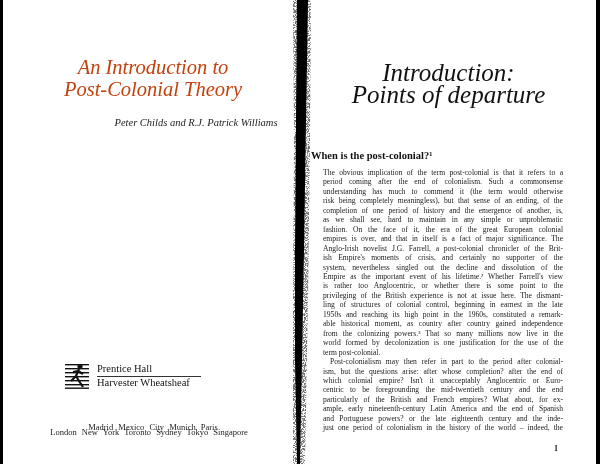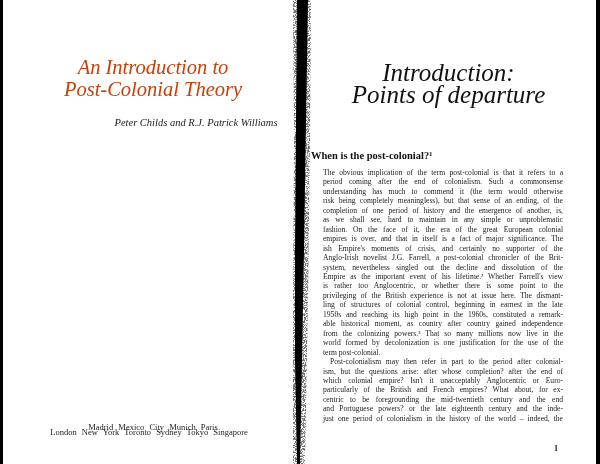--- a/index.html
+++ b/index.html
@@ -68,20 +68,42 @@
 </head>
 <body>
 
 <div class="edge-left"></div>
 
 <div class="left-page">
   <div class="book-title l1">An Introduction to</div>
   <div class="book-title l2">Post-Colonial Theory</div>
   <div class="authors">Peter Childs and R.J. Patrick Williams</div>
 
+  <div class="publisher">
+    <div class="pub-logo">
+      <svg width="24" height="26" viewBox="0 0 24 26">
+        <g fill="#111">
+          <rect x="0" y="1" width="24" height="1.4"></rect>
+          <rect x="0" y="5" width="24" height="1.4"></rect>
+          <rect x="0" y="9" width="24" height="1.4"></rect>
+          <rect x="0" y="13" width="24" height="1.4"></rect>
+          <rect x="0" y="17" width="24" height="1.4"></rect>
+          <rect x="0" y="21" width="24" height="1.4"></rect>
+          <rect x="0" y="24.5" width="24" height="1.4"></rect>
+        </g>
+        <g fill="#111" stroke="#111">
+          <circle cx="15" cy="3.5" r="2.2"></circle>
+          <path d="M14 6 L11 13 L6 18 M11 13 L14 18 L18 24 M13 8 L18 11 M13 8 L8 9" stroke-width="2.2" fill="none"></path>
+        </g>
+      </svg>
+    </div>
+    <div class="pub-name n1">Prentice Hall</div>
+    <div class="pub-rule"></div>
+    <div class="pub-name n2">Harvester Wheatsheaf</div>
+  </div>
 
   <div class="cities r1">London   New York   Toronto   Sydney   Tokyo   Singapore</div>
   <div class="cities r2">Madrid   Mexico City   Munich   Paris</div>
 </div>
 
 <div class="gutter">
   <svg width="18" height="464" viewBox="0 0 18 464">
     <defs>
       <filter id="grain" x="0" y="0" width="100%" height="100%">
         <feTurbulence type="fractalNoise" baseFrequency="1.2" numOctaves="1" seed="3"></feTurbulence>
@@ -101,37 +123,38 @@
 
   <div class="body-text">
     <span class="line">The obvious implication of the term post-colonial is that it refers to a</span>
     <span class="line">period coming after the end of colonialism. Such a commonsense</span>
     <span class="line">understanding has much to commend it (the term would otherwise</span>
     <span class="line">risk being completely meaningless), but that sense of an ending, of the</span>
     <span class="line">completion of one period of history and the emergence of another, is,</span>
     <span class="line">as we shall see, hard to maintain in any simple or unproblematic</span>
     <span class="line">fashion. On the face of it, the era of the great European colonial</span>
     <span class="line">empires is over, and that in itself is a fact of major significance. The</span>
+    <span class="line">Anglo-Irish novelist J.G. Farrell, a post-colonial chronicler of the Brit-</span>
     <span class="line">ish Empire's moments of crisis, and certainly no supporter of the</span>
-    <span class="line">Anglo-Irish novelist J.G. Farrell, a post-colonial chronicler of the Brit-</span>
     <span class="line">system, nevertheless singled out the decline and dissolution of the</span>
     <span class="line">Empire as the important event of his lifetime.² Whether Farrell's view</span>
     <span class="line">is rather too Anglocentric, or whether there is some point to the</span>
     <span class="line">privileging of the British experience is not at issue here. The dismant-</span>
     <span class="line">ling of structures of colonial control, beginning in earnest in the late</span>
     <span class="line">1950s and reaching its high point in the 1960s, constituted a remark-</span>
     <span class="line">able historical moment, as country after country gained independence</span>
     <span class="line">from the colonizing powers.³ That so many millions now live in the</span>
     <span class="line">world formed by decolonization is one justification for the use of the</span>
     <span class="line last">term post-colonial.</span>
     <span class="line indent">Post-colonialism may then refer in part to the period after colonial-</span>
     <span class="line">ism, but the questions arise: after whose completion? after the end of</span>
     <span class="line">which colonial empire? Isn't it unacceptably Anglocentric or Euro-</span>
+    <span class="line">centric to be foregrounding the mid-twentieth century and the end</span>
     <span class="line">particularly of the British and French empires? What about, for ex-</span>
-    <span class="line">centric to be foregrounding the mid-twentieth century and the end</span>
+    <span class="line">ample, early nineteenth-century Latin America and the end of Spanish</span>
     <span class="line">and Portuguese powers? or the late eighteenth century and the inde-</span>
     <span class="line">just one period of colonialism in the history of the world – indeed, the</span>
   </div>
 
   <div class="page-number">1</div>
 </div>
 
 <div class="edge-right"></div>
 
 </body></html>

